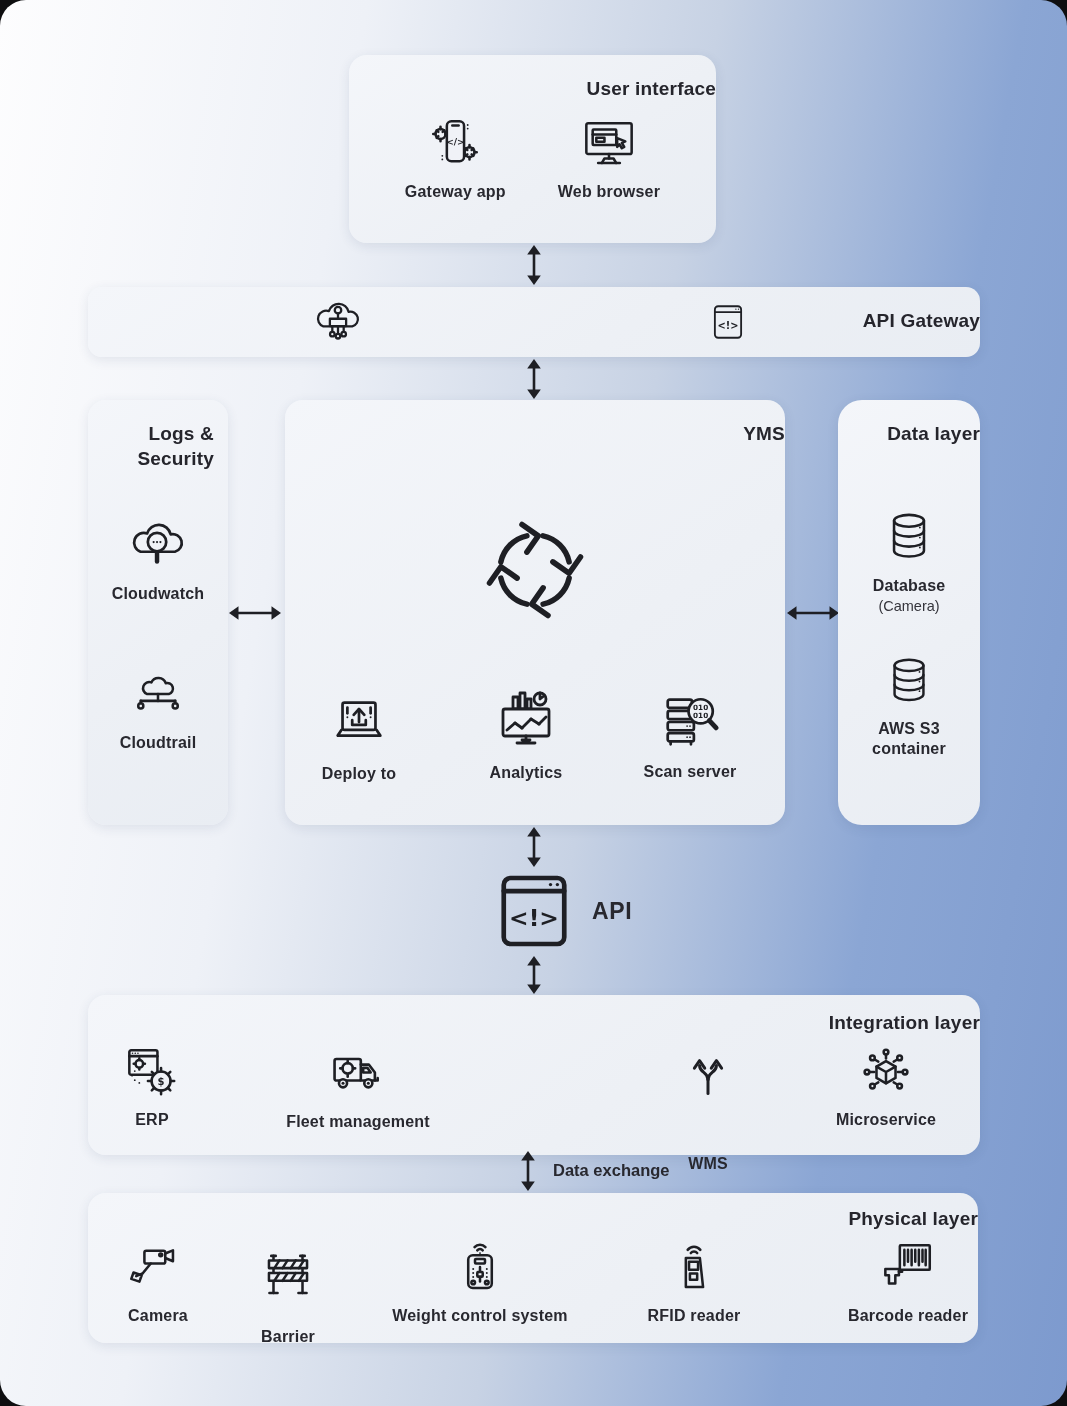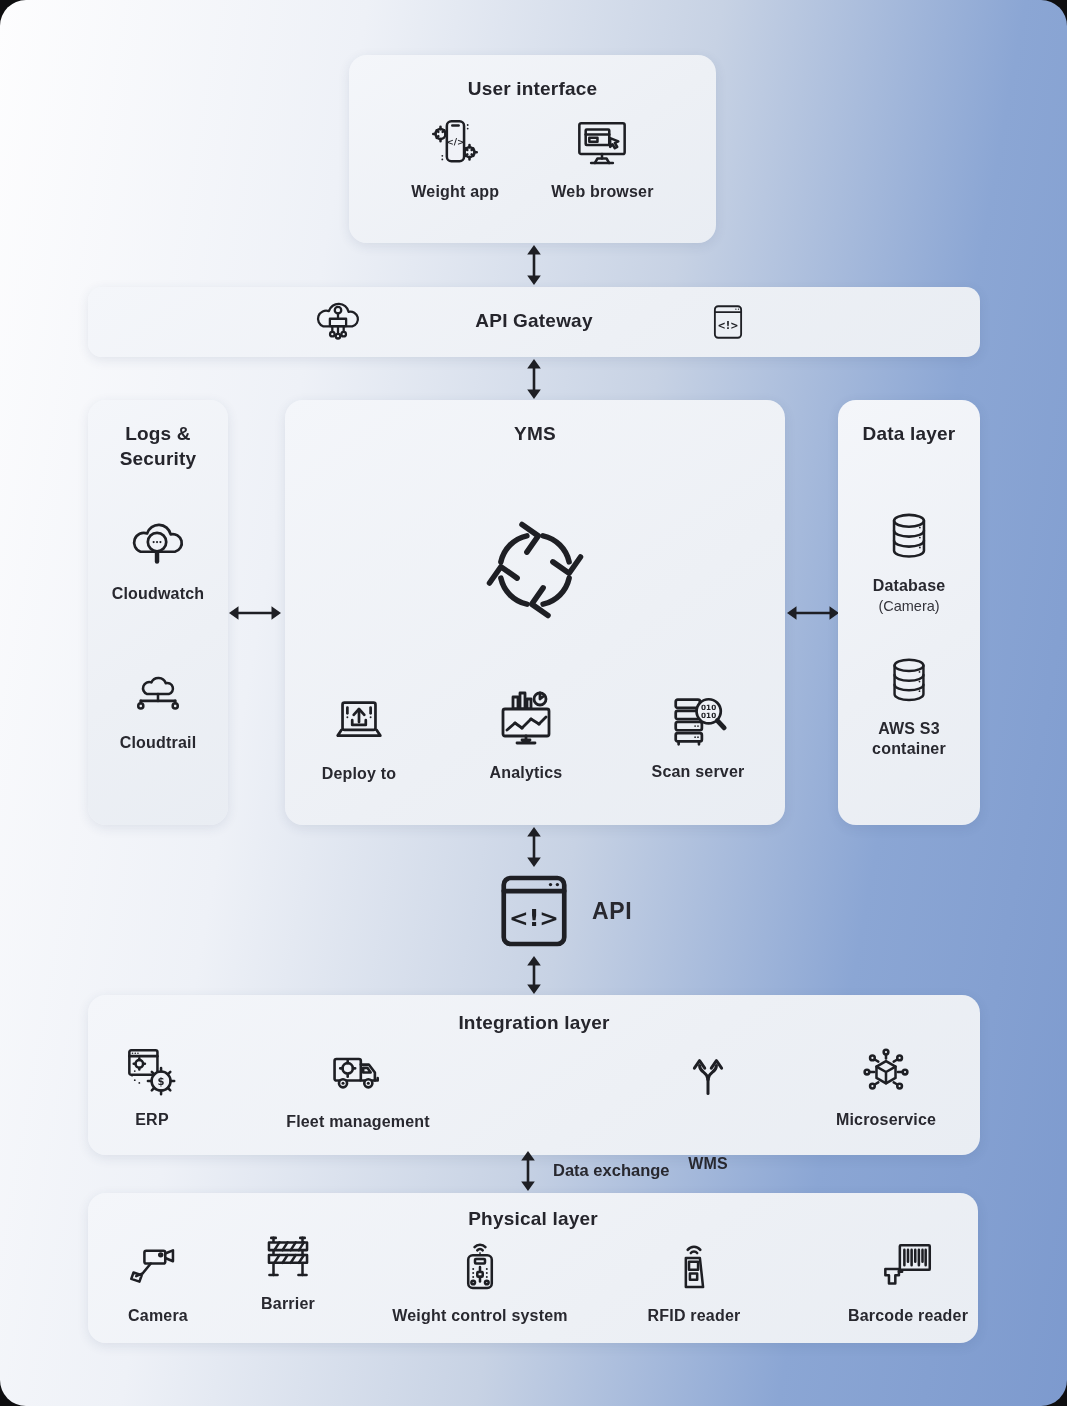--- a/index.html
+++ b/index.html
@@ -13,21 +13,21 @@
     color:#26262d;
   }
   .panel{
     position:absolute;
     background:linear-gradient(145deg,#f4f6fa 0%,#edf0f5 60%,#e9edf3 100%);
     border-radius:18px;
     box-shadow:0 3px 12px rgba(35,55,95,.10);
   }
   .panel-title{
     font-weight:700;font-size:19px;letter-spacing:.2px;
-    text-align:center;color:#25252c;line-height:1.3;
+    text-align:right;color:#25252c;line-height:1.3;
   }
   .node{position:absolute;display:flex;flex-direction:column;align-items:center;}
   .node-inline{display:flex;flex-direction:column;align-items:center;}
   .lbl{font-size:16px;font-weight:700;color:#28282f;margin-top:9px;text-align:center;line-height:1.25;letter-spacing:.2px;}
   .sub{font-size:14.5px;font-weight:400;color:#35353c;margin-top:2px;}
   .ic{stroke:#1e1f24;stroke-width:2.8;fill:none;stroke-linecap:round;stroke-linejoin:round;}
   .ict{fill:#1e1f24;stroke:none;font-family:"DejaVu Sans",sans-serif;font-weight:bold;}
   .fillb{fill:#1e1f24;stroke:none;}
   .arrow{position:absolute;}
   .arrow polygon{fill:#1e1f24;}
@@ -50,21 +50,21 @@
           <circle cx="48" cy="41" r="5.5"></circle>
           <path d="M48 33v2.6M48 46.4V49M40 41h2.6M53.4 41H56M43.8 36.8l1.8 1.8M43.8 45.2l1.8-1.8M52.2 36.8l-1.8 1.8M52.2 45.2l-1.8-1.8"></path>
           <rect x="23" y="7" width="19" height="44" rx="5" fill="#f0f2f7"></rect>
           <line x1="29" y1="11.5" x2="36" y2="11.5"></line>
           <text x="32.5" y="33.5" class="ict" font-size="10" text-anchor="middle">&lt;/&gt;</text>
           <circle class="fillb" cx="46" cy="11" r="1"></circle>
             <circle class="fillb" cx="46" cy="15" r="1"></circle>
           <circle class="fillb" cx="18" cy="45" r="1"></circle>
             <circle class="fillb" cx="18" cy="49" r="1"></circle>
         </svg>
-        <div class="lbl">Weight app</div>
+        <div class="lbl">Gateway app</div>
       </div>
       <div class="node-inline">
         <svg class="ic" width="58" height="58" viewBox="0 0 64 64">
           <rect x="7" y="9" width="50" height="34" rx="2"></rect>
           <rect x="14" y="16" width="26" height="17" rx="1"></rect>
           <line x1="14" y1="21.5" x2="40" y2="21.5"></line>
           <rect x="18" y="25" width="9" height="4.5"></rect>
           <path d="M41 25.5l9 3.6-3.8 1.7 2.6 4.4-2.6 1.5-2.6-4.4-2.6 2.8z" fill="#f0f2f7"></path>
           <path d="M32 43v5"></path>
             <path d="M24 53l3-5h10l3 5"></path>
@@ -179,21 +179,21 @@
         <rect x="9" y="19" width="46" height="27" rx="2" fill="#f0f2f7"></rect>
         <path d="M13 40l8-7 7 5 9-9 8 5 7-7"></path>
         <circle class="fillb" cx="21" cy="33" r="1.6"></circle>
           <circle class="fillb" cx="28" cy="38" r="1.6"></circle>
           <circle class="fillb" cx="37" cy="29" r="1.6"></circle>
           <circle class="fillb" cx="45" cy="34" r="1.6"></circle>
         <path d="M32 46v4M23 53h18M28 50h8"></path>
       </svg>
       <div class="lbl">Analytics</div>
     </div>
-    <div class="node" style="left:343px;top:291px;width:140px;">
+    <div class="node" style="left:335px;top:291px;width:140px;">
       <svg class="ic" width="62" height="62" viewBox="0 0 64 64">
         <rect x="9" y="9" width="25" height="8.5" rx="2"></rect>
           <rect x="9" y="20.5" width="25" height="8.5" rx="2"></rect>
         <rect x="9" y="32" width="27" height="8.5" rx="2"></rect>
           <rect x="9" y="43.5" width="27" height="8.5" rx="2"></rect>
         <path d="M12 52v3M33 52v3"></path>
         <circle class="fillb" cx="29" cy="36.2" r="0.9"></circle>
           <circle class="fillb" cx="32" cy="36.2" r="0.9"></circle>
         <circle class="fillb" cx="29" cy="47.7" r="0.9"></circle>
           <circle class="fillb" cx="32" cy="47.7" r="0.9"></circle>
@@ -210,21 +210,21 @@
     <polygon points="0,9 9.5,2.2 9.5,15.8"></polygon>
       <line x1="8" y1="9" x2="44" y2="9"></line>
       <polygon points="52,9 42.5,2.2 42.5,15.8"></polygon>
   </svg>
   <svg class="arrow" style="left:787px;top:604px;" width="52" height="18" viewBox="0 0 52 18">
     <polygon points="0,9 9.5,2.2 9.5,15.8"></polygon>
       <line x1="8" y1="9" x2="44" y2="9"></line>
       <polygon points="52,9 42.5,2.2 42.5,15.8"></polygon>
   </svg>
 
-  <div class="panel" style="left:838px;top:400px;width:142px;height:425px;">
+  <div class="panel" style="left:838px;top:400px;width:142px;height:425px;border-radius:24px;">
     <div class="panel-title" style="margin-top:22px;">Data layer</div>
     <div class="node-inline" style="margin-top:62px;">
       <svg class="ic" width="58" height="58" viewBox="0 0 64 64">
         <ellipse cx="32" cy="13" rx="16.5" ry="6.5"></ellipse>
         <path d="M15.5 13v33c0 3.6 7.4 6.5 16.5 6.5s16.5-2.9 16.5-6.5V13"></path>
         <path d="M15.5 24c0 3.6 7.4 6.5 16.5 6.5s16.5-2.9 16.5-6.5"></path>
         <path d="M15.5 35c0 3.6 7.4 6.5 16.5 6.5s16.5-2.9 16.5-6.5"></path>
         <circle class="fillb" cx="44" cy="20.5" r="1"></circle>
           <circle class="fillb" cx="44" cy="31.5" r="1"></circle>
           <circle class="fillb" cx="44" cy="42.5" r="1"></circle>
@@ -347,21 +347,21 @@
       <svg class="ic" width="58" height="58" viewBox="0 0 64 64">
         <rect x="17" y="13" width="23" height="14" rx="2"></rect>
         <path d="M40 16l8.5-3.5v12L40 21"></path>
         <circle cx="35" cy="17.5" r="1.6"></circle>
         <path d="M24 27L15 38l-7 3"></path>
         <circle class="fillb" cx="15" cy="38" r="1.2"></circle>
         <path d="M5 37l9 3-2.5 7-9-3z"></path>
       </svg>
       <div class="lbl">Camera</div>
     </div>
-    <div class="node" style="left:135px;top:34px;width:130px;">
+    <div class="node" style="left:135px;top:52px;width:130px;gap:15px;">
       <svg class="ic" width="58" height="58" viewBox="0 0 64 64">
         <path d="M16 12v41M48 12v41"></path>
         <path d="M13.5 12h5M45.5 12h5M11.5 53h9M43.5 53h9"></path>
         <rect x="11" y="17" width="42" height="8.5" fill="#f0f2f7"></rect>
         <path d="M17 25.5l5.5-8.5M26 25.5l5.5-8.5M35 25.5l5.5-8.5M44 25.5l5.5-8.5"></path>
         <rect x="11" y="31" width="42" height="8.5" fill="#f0f2f7"></rect>
         <path d="M17 39.5l5.5-8.5M26 39.5l5.5-8.5M35 39.5l5.5-8.5M44 39.5l5.5-8.5"></path>
       </svg>
       <div class="lbl">Barrier</div>
     </div>

